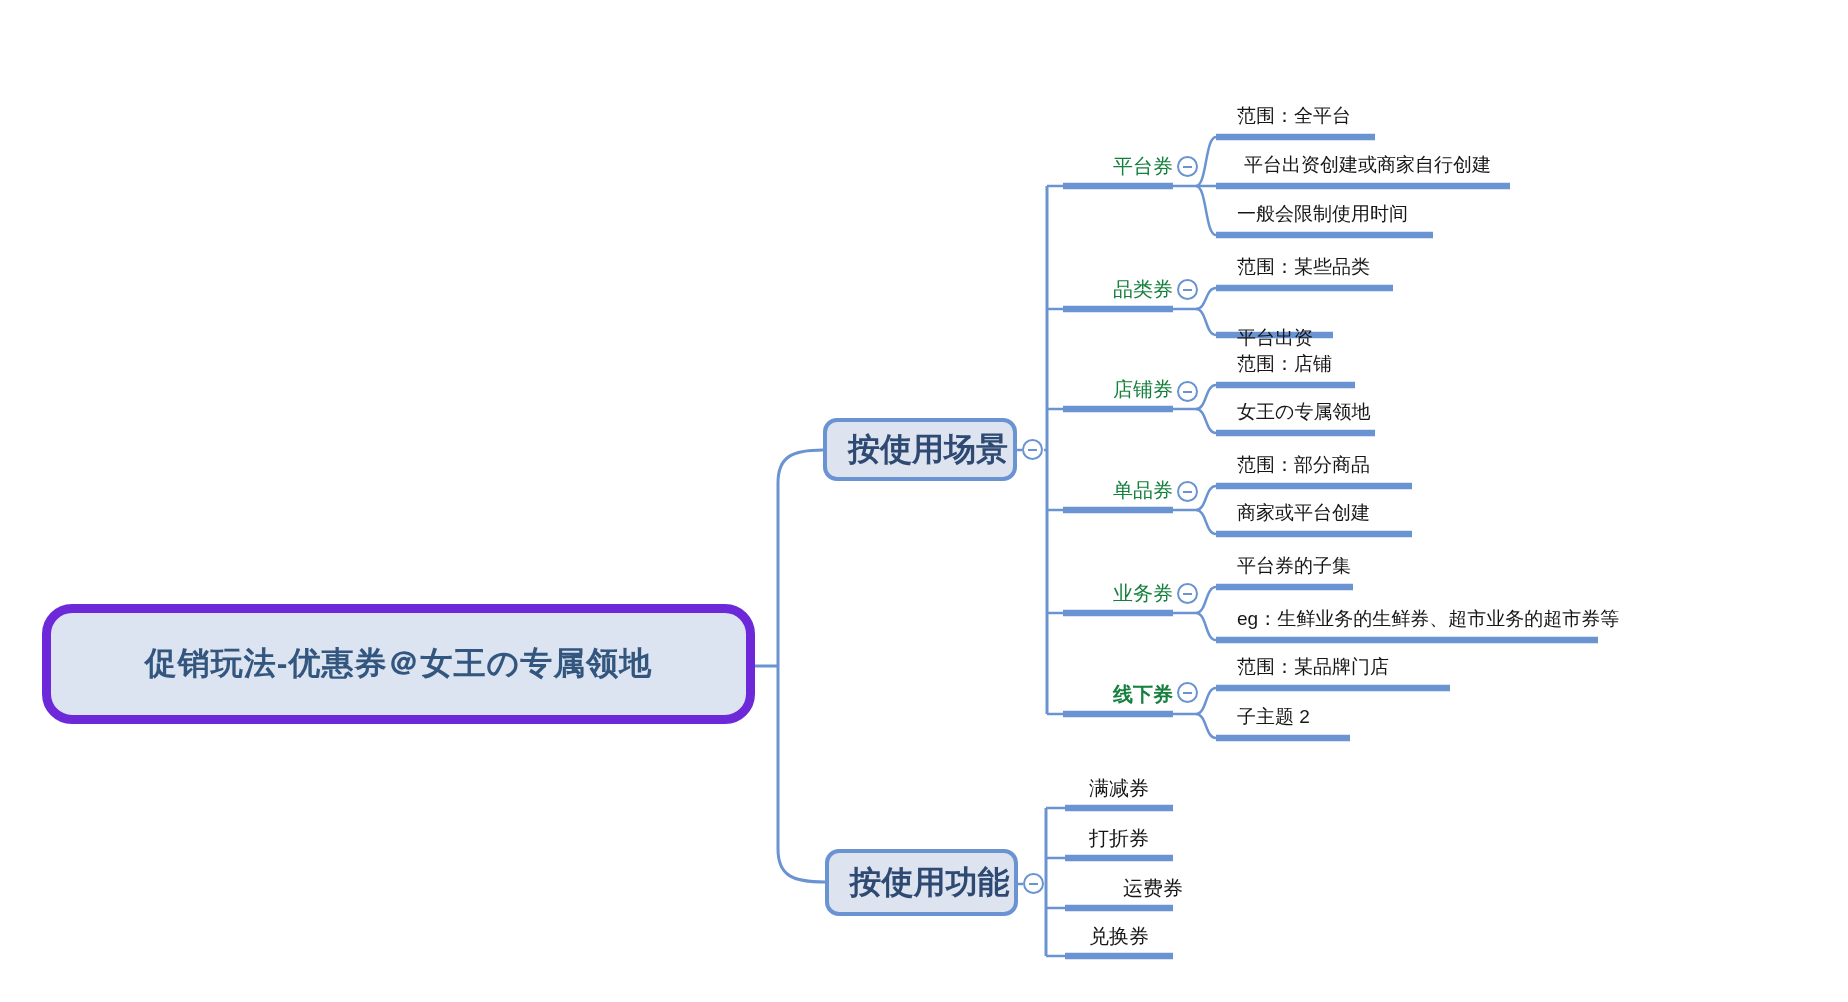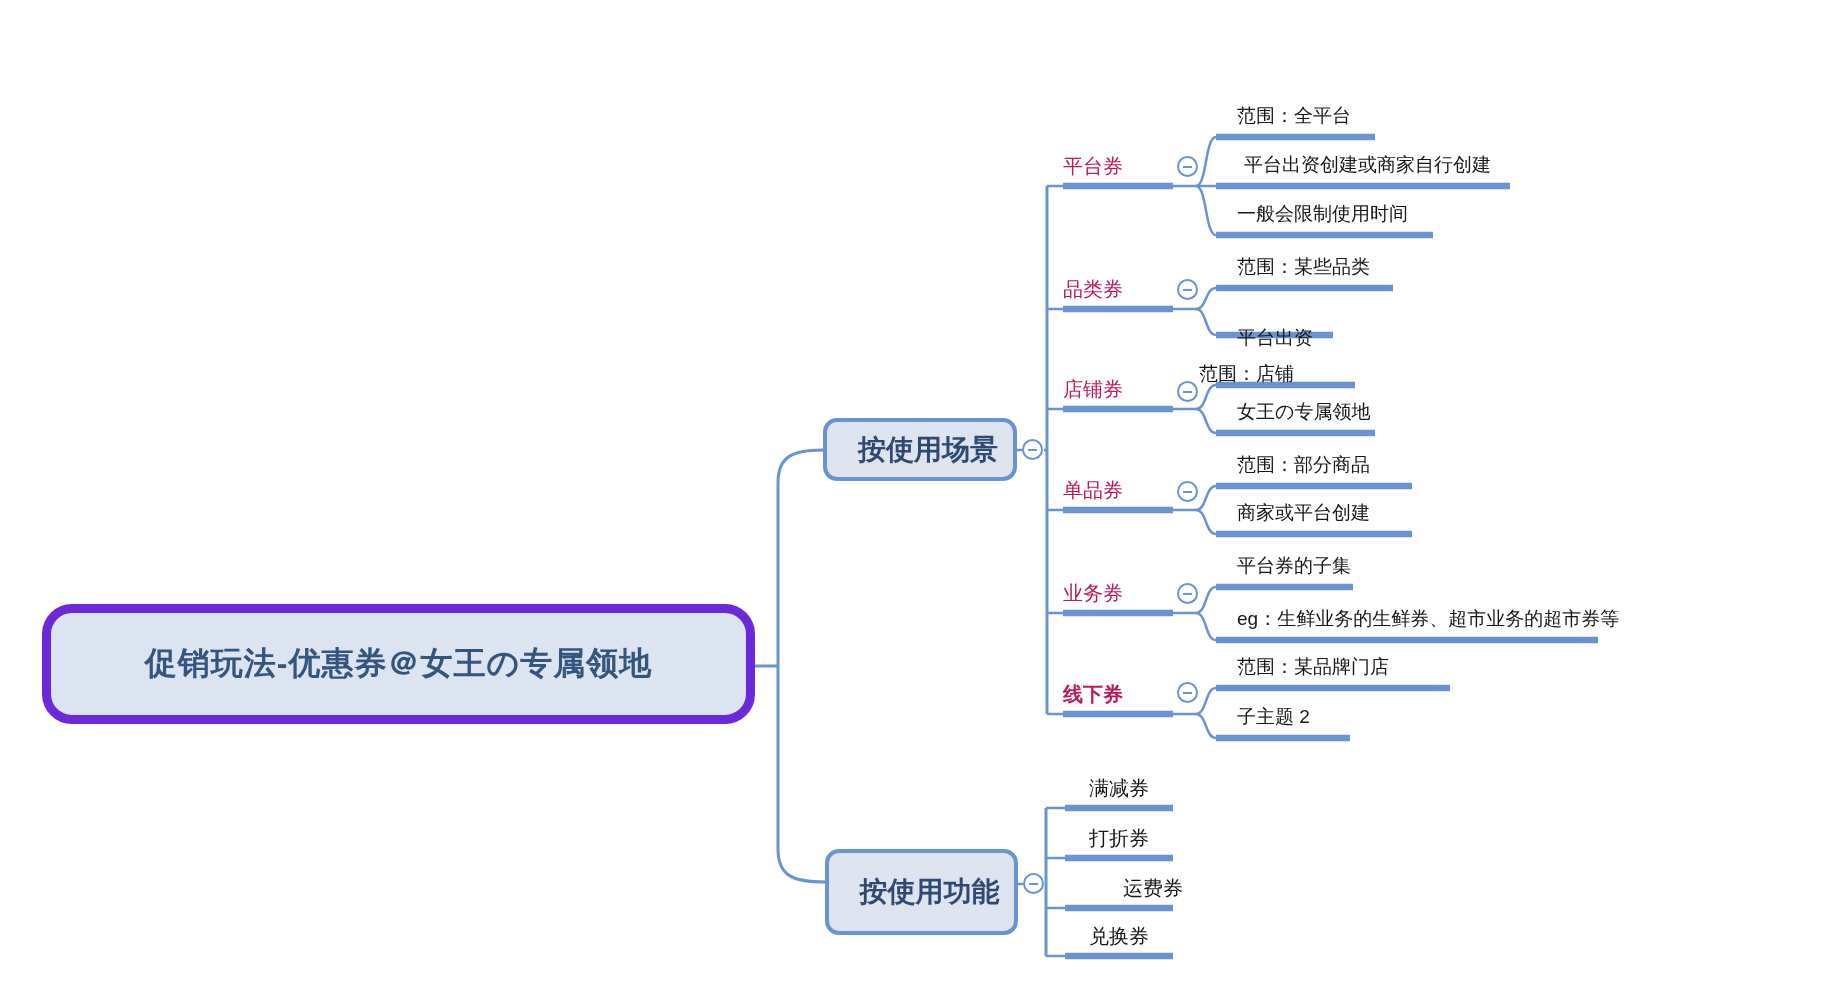--- a/index.html
+++ b/index.html
@@ -12,25 +12,25 @@
   svg.wires{position:absolute;left:0;top:0;pointer-events:none;}
   .root-node{
     position:absolute;left:42px;top:604px;width:713px;height:120px;
     background:#dce3f1;border:9px solid #6d28d9;border-radius:30px;
     box-sizing:border-box;display:flex;align-items:center;justify-content:center;
     font-size:32px;font-weight:bold;color:#33567f;letter-spacing:1px;white-space:nowrap;
   }
   .bnode{
     position:absolute;background:#dde4f0;border:4px solid #6a93d2;border-radius:14px;
     box-sizing:border-box;display:flex;align-items:center;justify-content:center;
-    font-size:28px;font-weight:bold;color:#2e4a73;white-space:nowrap;padding-left:16px;
+    font-size:32px;font-weight:bold;color:#2e4a73;white-space:nowrap;padding-left:16px;
   }
   .clabel{
-    position:absolute;width:110px;height:26px;line-height:26px;text-align:left;
-    font-size:20px;color:#be185d;white-space:nowrap;
+    position:absolute;width:110px;height:26px;line-height:26px;text-align:right;
+    font-size:20px;color:#15803d;white-space:nowrap;
   }
   .flabel{
     position:absolute;width:108px;height:26px;line-height:26px;text-align:center;
     font-size:20px;color:#161616;white-space:nowrap;
   }
   .leaf{
     position:absolute;height:26px;line-height:26px;font-size:19px;color:#161616;
     white-space:nowrap;
   }
   .micon{
@@ -110,21 +110,21 @@
         <path d="M 1065 858 H 1173"></path>
         <path d="M 1065 908 H 1173"></path>
         <path d="M 1065 956 H 1173"></path>
       </g>
     </g>
   </svg>
 
   <div class="root-node">促销玩法-优惠券＠女王の专属领地</div>
 
   <div class="bnode" style="left:823px;top:418px;width:194px;height:63px;">按使用场景</div>
-  <div class="bnode" style="left:825px;top:849px;width:193px;height:86px;">按使用功能</div>
+  <div class="bnode" style="left:825px;top:849px;width:193px;height:67px;">按使用功能</div>
 
   <div class="micon" style="left:1022px;top:439px;">
       <div class="mbar"></div>
     </div>
   <div class="micon" style="left:1023px;top:873px;">
       <div class="mbar"></div>
     </div>
   <div class="micon" style="left:1177px;top:156px;">
       <div class="mbar"></div>
     </div>
@@ -149,21 +149,21 @@
   <div class="clabel" style="left:1063px;top:376px;">店铺券</div>
   <div class="clabel" style="left:1063px;top:477px;">单品券</div>
   <div class="clabel" style="left:1063px;top:580px;">业务券</div>
   <div class="clabel" style="left:1063px;top:681px;font-weight:bold;">线下券</div>
 
   <div class="leaf" style="left:1237px;top:103px;">范围：全平台</div>
   <div class="leaf" style="left:1237px;top:152px;margin-left:7px;">平台出资创建或商家自行创建</div>
   <div class="leaf" style="left:1237px;top:201px;">一般会限制使用时间</div>
   <div class="leaf" style="left:1237px;top:254px;">范围：某些品类</div>
   <div class="leaf" style="left:1237px;top:301px;margin-top:24px;">平台出资</div>
-  <div class="leaf" style="left:1199px;top:351px;margin-top:10px;">范围：店铺</div>
+  <div class="leaf" style="left:1237px;top:351px;">范围：店铺</div>
   <div class="leaf" style="left:1237px;top:399px;">女王の专属领地</div>
   <div class="leaf" style="left:1237px;top:452px;">范围：部分商品</div>
   <div class="leaf" style="left:1237px;top:500px;">商家或平台创建</div>
   <div class="leaf" style="left:1237px;top:553px;">平台券的子集</div>
   <div class="leaf" style="left:1237px;top:606px;">eg：生鲜业务的生鲜券、超市业务的超市券等</div>
   <div class="leaf" style="left:1237px;top:654px;">范围：某品牌门店</div>
   <div class="leaf" style="left:1237px;top:704px;">子主题 2</div>
 
   <div class="flabel" style="left:1065px;top:775px;">满减券</div>
   <div class="flabel" style="left:1065px;top:825px;">打折券</div>

